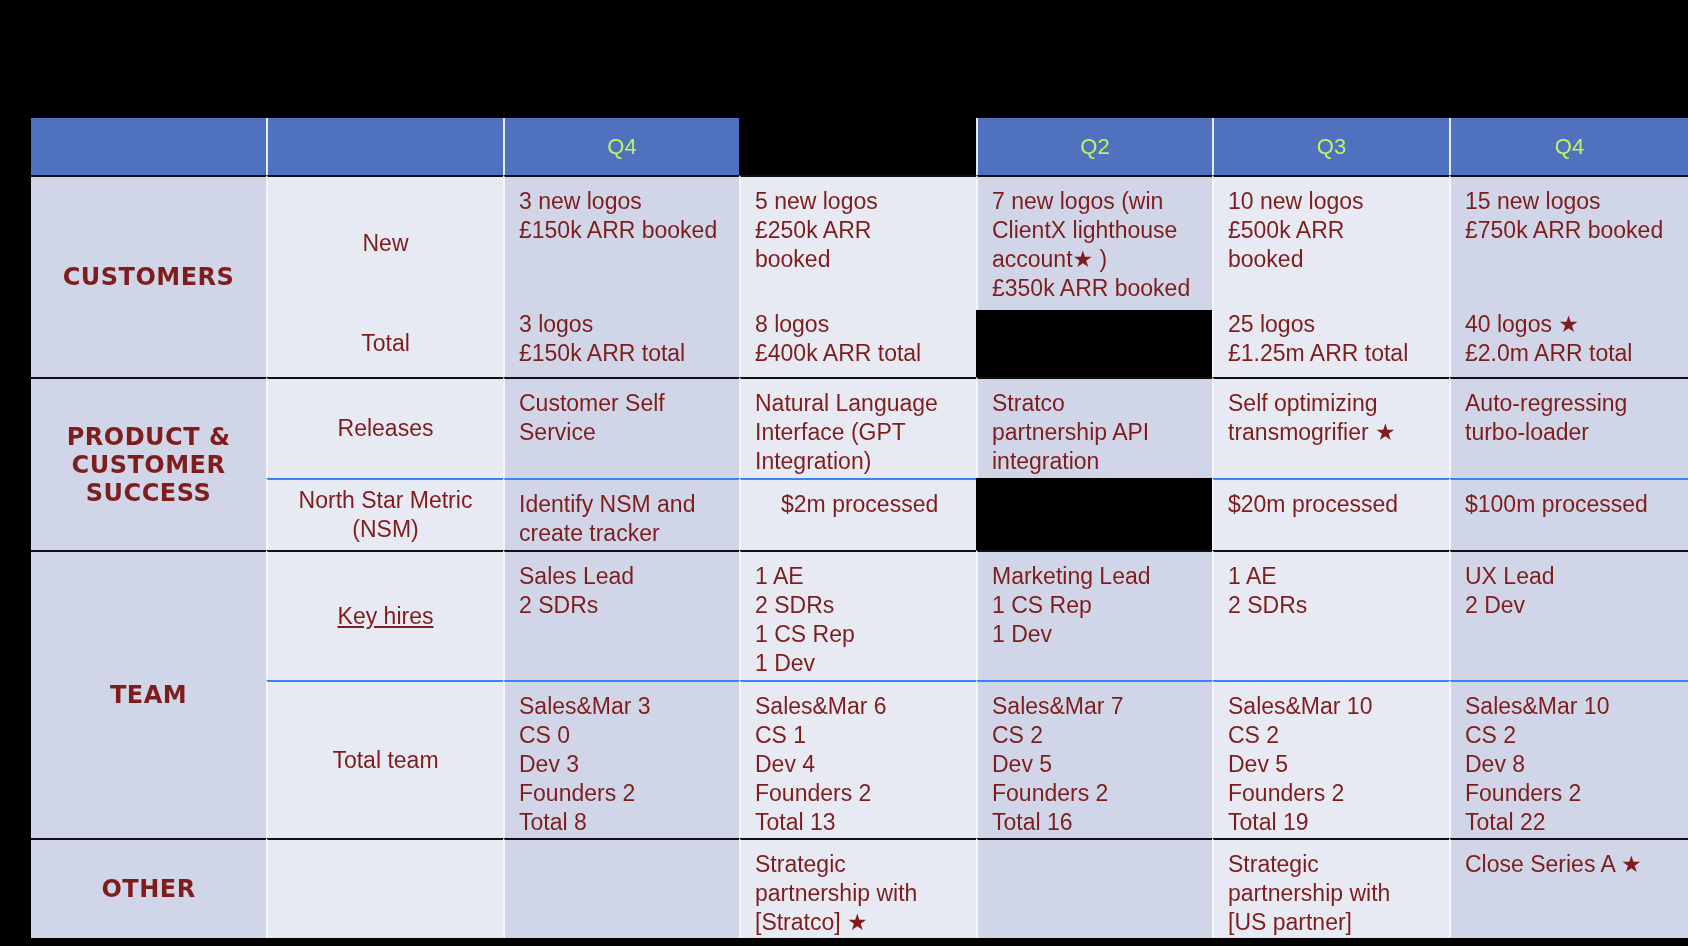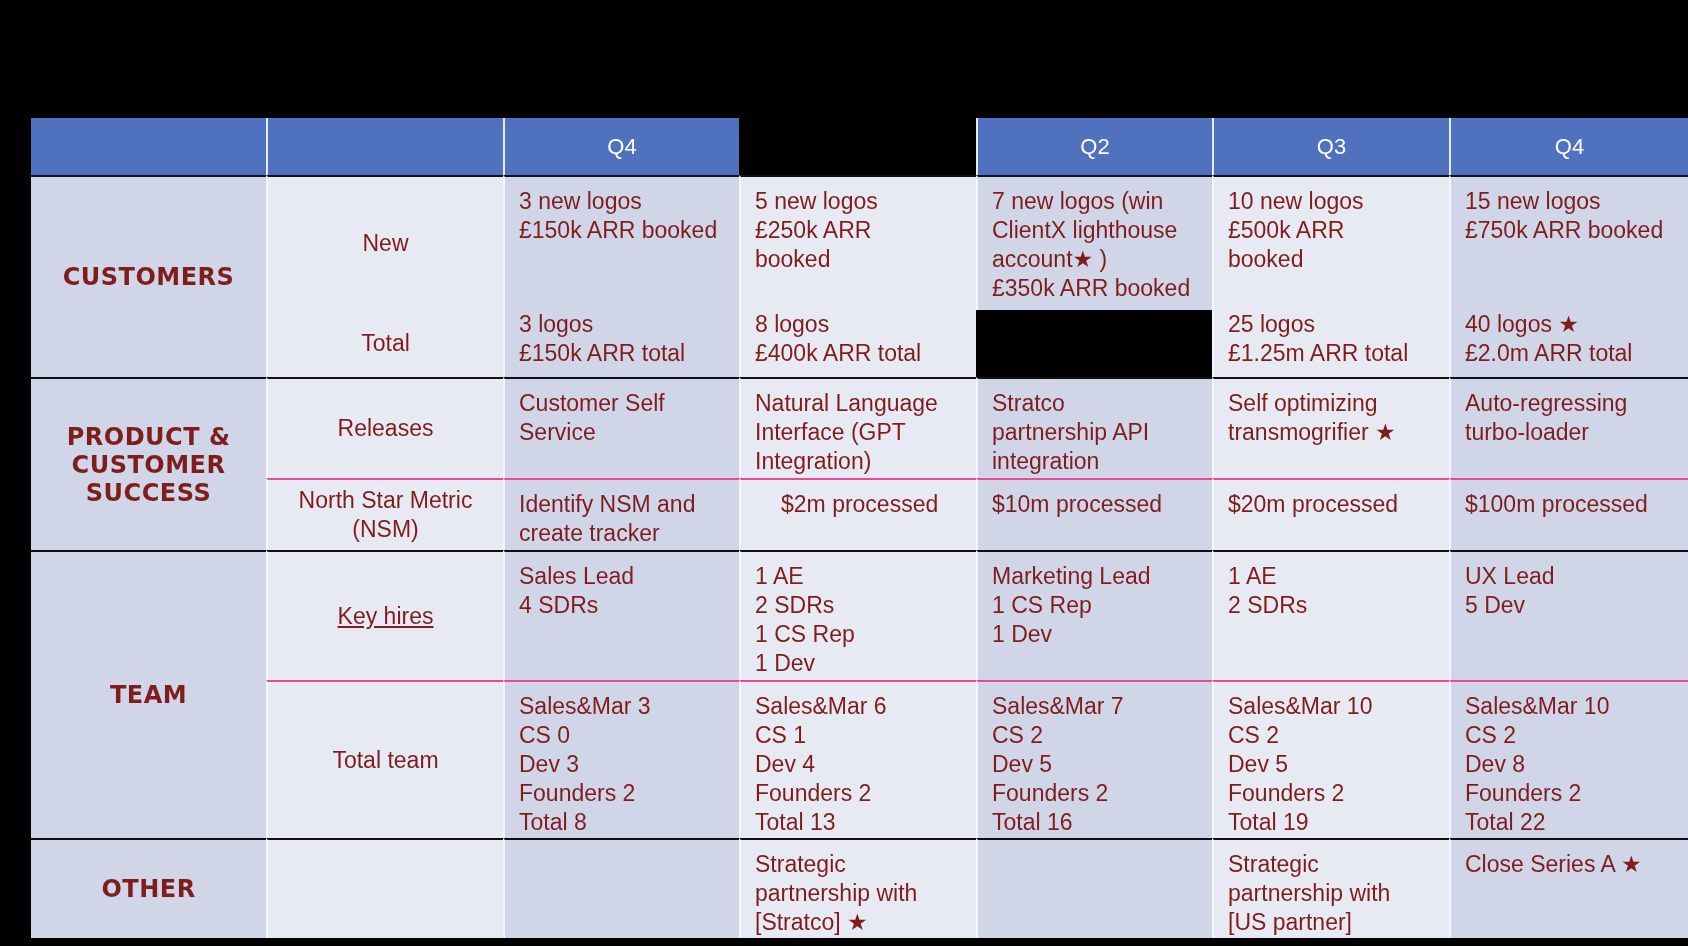--- a/index.html
+++ b/index.html
@@ -7,29 +7,29 @@
     width:1688px; height:946px; background:#000; position:relative; overflow:hidden;
     font-family:"Liberation Sans", sans-serif;
   }
   .tbl {
     position:absolute; left:31px; top:118px; width:1657px; height:820px;
     display:grid;
     grid-template-columns: 235px 237px 236px 237px 236px 237px 239px;
     grid-template-rows: 57px 135px 67px 101px 72px 130px 158px 100px;
   }
   .cell { box-sizing:border-box; color:#7f1d1d; font-size:23px; line-height:29px; padding:10px 14px 0 14px; white-space:pre-line; }
-  .hd { background:#5072BE; color:#ffffff; text-align:center; display:flex; align-items:center; justify-content:center; padding:0; font-size:22px; border-left:2px solid #e8ecf6; }
+  .hd { background:#5072BE; color:#bef264; text-align:center; display:flex; align-items:center; justify-content:center; padding:0; font-size:22px; border-left:2px solid #e8ecf6; }
   .hd.first { border-left:none; }
   .dk { background:#D0D6E8; }
   .lt { background:#E7EAF3; }
   .vsep { border-left:2px solid #f4f6fb; }
   .sec { display:flex; align-items:center; justify-content:center; text-align:center; font-weight:900; font-family:"DejaVu Sans", sans-serif; font-size:24px; line-height:28px; letter-spacing:0.5px; padding:0 10px; }
   .sub { display:flex; align-items:center; justify-content:center; text-align:center; padding:0 10px; }
   .topline { border-top:2px solid #111; }
-  .thinline { border-top:2px solid #ec4899; }
+  .thinline { border-top:2px solid #3b82f6; }
 </style>
 </head>
 <body>
 
 <div class="tbl">
 
   <div class="cell hd first" style="grid-column:1;grid-row:1;"></div>
   <div class="cell hd" style="grid-column:2;grid-row:1;"></div>
   <div class="cell hd" style="grid-column:3;grid-row:1;">Q4</div>
   <div class="cell hd" style="grid-column:5;grid-row:1;">Q2</div>
@@ -78,39 +78,38 @@
   <div class="cell lt vsep topline" style="grid-column:6;grid-row:4;">Self optimizing
 transmogrifier ★</div>
   <div class="cell dk vsep topline" style="grid-column:7;grid-row:4;">Auto-regressing
 turbo-loader</div>
 
   <div class="cell lt sub vsep thinline" style="grid-column:2;grid-row:5;">North Star Metric
 (NSM)</div>
   <div class="cell dk vsep thinline" style="grid-column:3;grid-row:5;">Identify NSM and
 create tracker</div>
   <div class="cell lt vsep thinline" style="grid-column:4;grid-row:5;padding-left:40px;">$2m processed</div>
-  <div class="cell dk vsep thinline" style="grid-column:5;grid-row:5;">$10m processed</div>
   <div class="cell lt vsep thinline" style="grid-column:6;grid-row:5;">$20m processed</div>
   <div class="cell dk vsep thinline" style="grid-column:7;grid-row:5;">$100m processed</div>
 
   <div class="cell dk sec topline" style="grid-column:1;grid-row:6 / span 2;">TEAM</div>
   <div class="cell lt sub vsep topline" style="grid-column:2;grid-row:6;text-decoration:underline;">Key hires</div>
   <div class="cell dk vsep topline" style="grid-column:3;grid-row:6;">Sales Lead
-4 SDRs</div>
+2 SDRs</div>
   <div class="cell lt vsep topline" style="grid-column:4;grid-row:6;">1 AE
 2 SDRs
 1 CS Rep
 1 Dev</div>
   <div class="cell dk vsep topline" style="grid-column:5;grid-row:6;">Marketing Lead
 1 CS Rep
 1 Dev</div>
   <div class="cell lt vsep topline" style="grid-column:6;grid-row:6;">1 AE
 2 SDRs</div>
   <div class="cell dk vsep topline" style="grid-column:7;grid-row:6;">UX Lead
-5 Dev</div>
+2 Dev</div>
 
   <div class="cell lt sub vsep thinline" style="grid-column:2;grid-row:7;">Total team</div>
   <div class="cell dk vsep thinline" style="grid-column:3;grid-row:7;">Sales&amp;Mar 3
 CS 0
 Dev 3
 Founders 2
 Total 8</div>
   <div class="cell lt vsep thinline" style="grid-column:4;grid-row:7;">Sales&amp;Mar 6
 CS 1
 Dev 4

